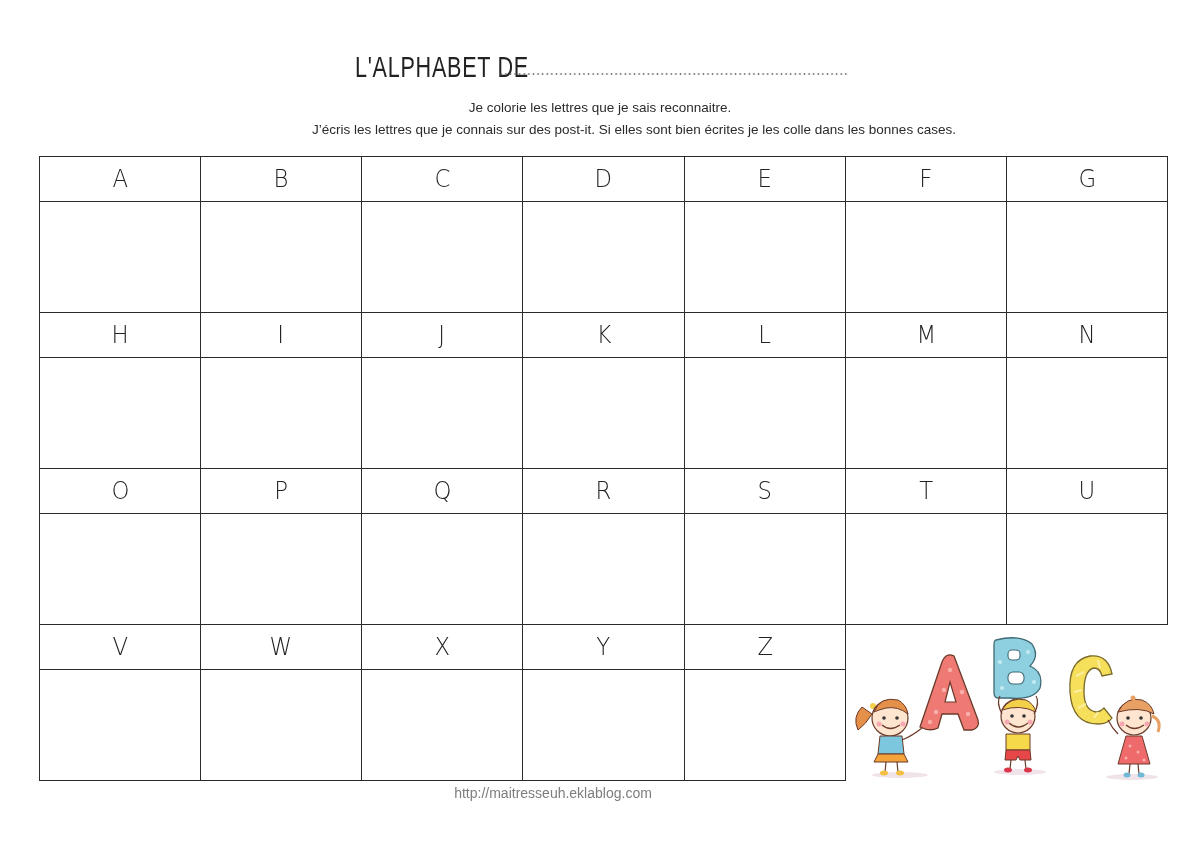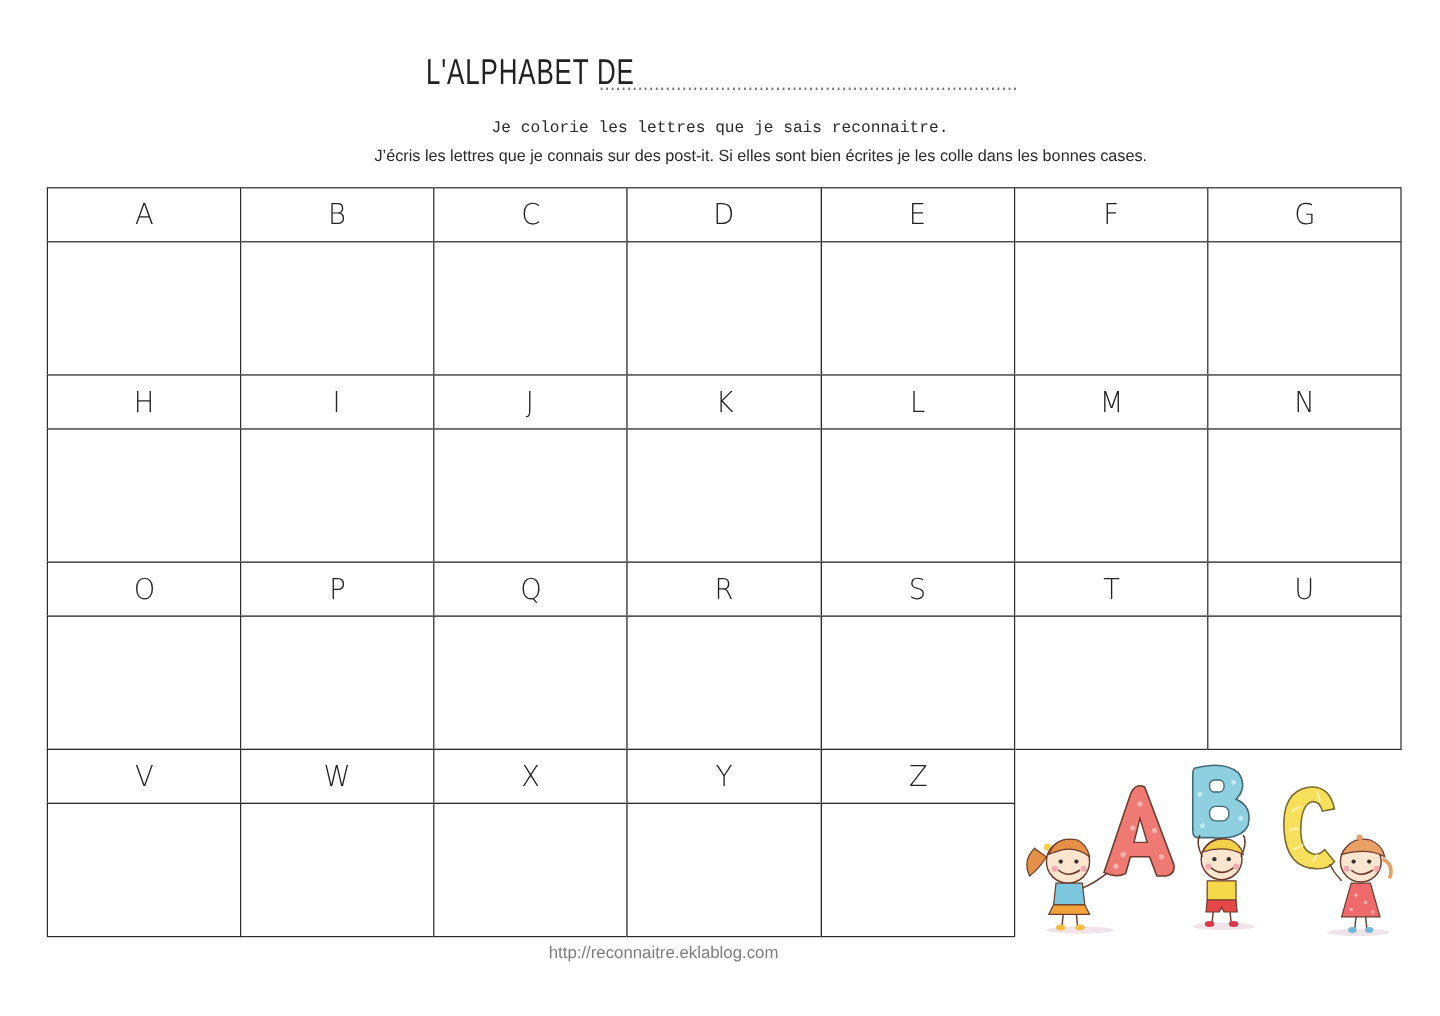--- a/index.html
+++ b/index.html
@@ -1,29 +1,29 @@
 <!DOCTYPE html>
 <html><head>
 <meta charset="utf-8">
 <style>
   html, body { margin: 0; padding: 0; background: #ffffff; }
   body { width: 1200px; height: 847px; position: relative; overflow: hidden;
          font-family: "DejaVu Sans", sans-serif; color: #1e1e1e; }
 
-  .title-row { position: absolute; left: 355px; top: 46px; height: 36px; display: flex; }
+  .title-row { position: absolute; left: 355px; top: 46px; height: 36px; display: flex; align-items: flex-end; }
   .title { font-family: "Liberation Sans", sans-serif; font-size: 30px; line-height: 30px;
            letter-spacing: 1px; color: #222; transform: scaleX(0.72); transform-origin: left bottom;
            display: inline-block; white-space: nowrap; font-weight: 400; }
   .dotline { position: absolute; left: 499px; top: 73px; width: 350px; height: 2px;
              background-image: radial-gradient(circle, #777 0.9px, transparent 1.1px);
              background-size: 4.6px 2px; background-repeat: repeat-x; }
 
   .instr { position: absolute; left: 0; width: 1200px; text-align: center;
            font-family: "Liberation Sans", sans-serif; font-size: 13.5px; color: #2a2a2a; }
-  .instr.l1 { top: 100px; font-family: Liberation Mono, monospace; }
+  .instr.l1 { top: 100px; }
   .instr.l2 { top: 122px; margin-left: 34px; }
 
   .grid { position: absolute; left: 39px; top: 156px; width: 1128px; }
   .block { position: absolute; left: 0; height: 156px; }
   .cell { position: absolute; box-sizing: border-box; border: 1px solid #2b2b2b; background: #fff; }
   .cell.head { height: 46px; display: flex; align-items: center; justify-content: center; }
   .cell.body { height: 112px; }
   .letter { font-family: "DejaVu Sans", sans-serif; font-size: 24px; font-weight: 300;
             color: #222; line-height: 1; letter-spacing: 0; transform: scaleX(0.95); }
 
@@ -257,13 +257,13 @@
           <circle cx="294" cy="128" r="1.5"></circle>
         </g>
       <line x1="280" y1="132" x2="279" y2="142" stroke="#6b3a2a" stroke-width="1.2"></line>
       <line x1="288" y1="132" x2="289" y2="142" stroke="#6b3a2a" stroke-width="1.2"></line>
       <ellipse cx="277" cy="143" rx="3.5" ry="2.5" fill="#6fb8d6"></ellipse>
         <ellipse cx="291" cy="143" rx="3.5" ry="2.5" fill="#6fb8d6"></ellipse>
     </g>
   </svg>
 </div>
 
-<div class="footer">http://reconnaitre.eklablog.com</div>
+<div class="footer">http://maitresseuh.eklablog.com</div>
 
 </body></html>

